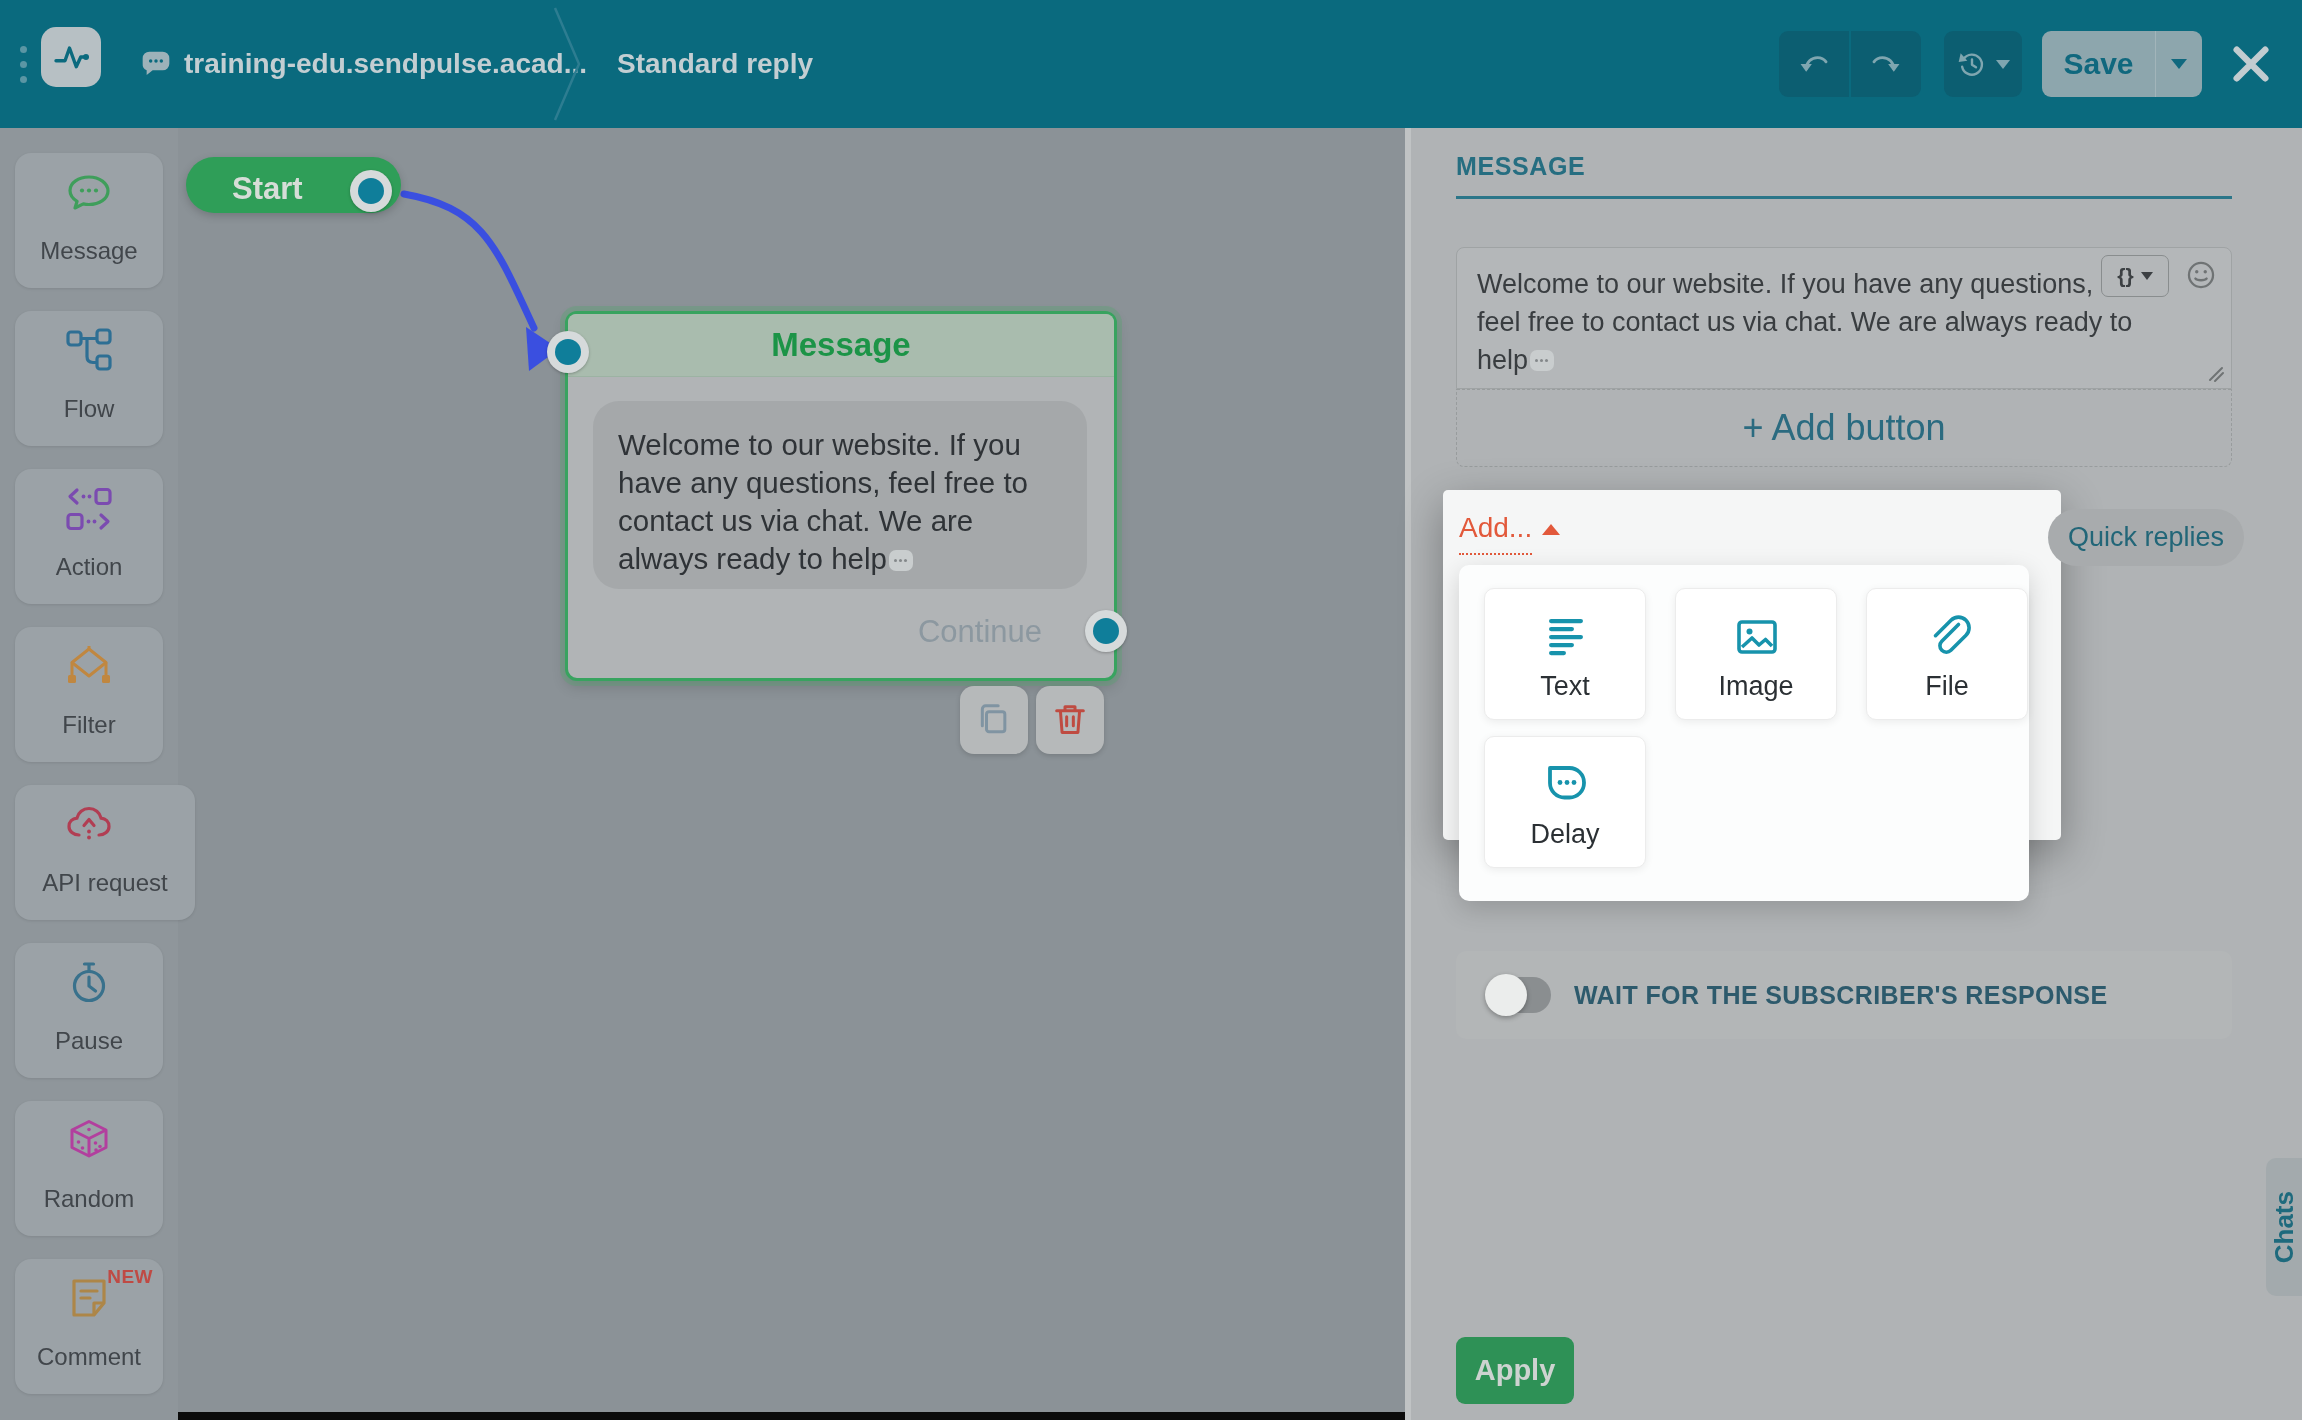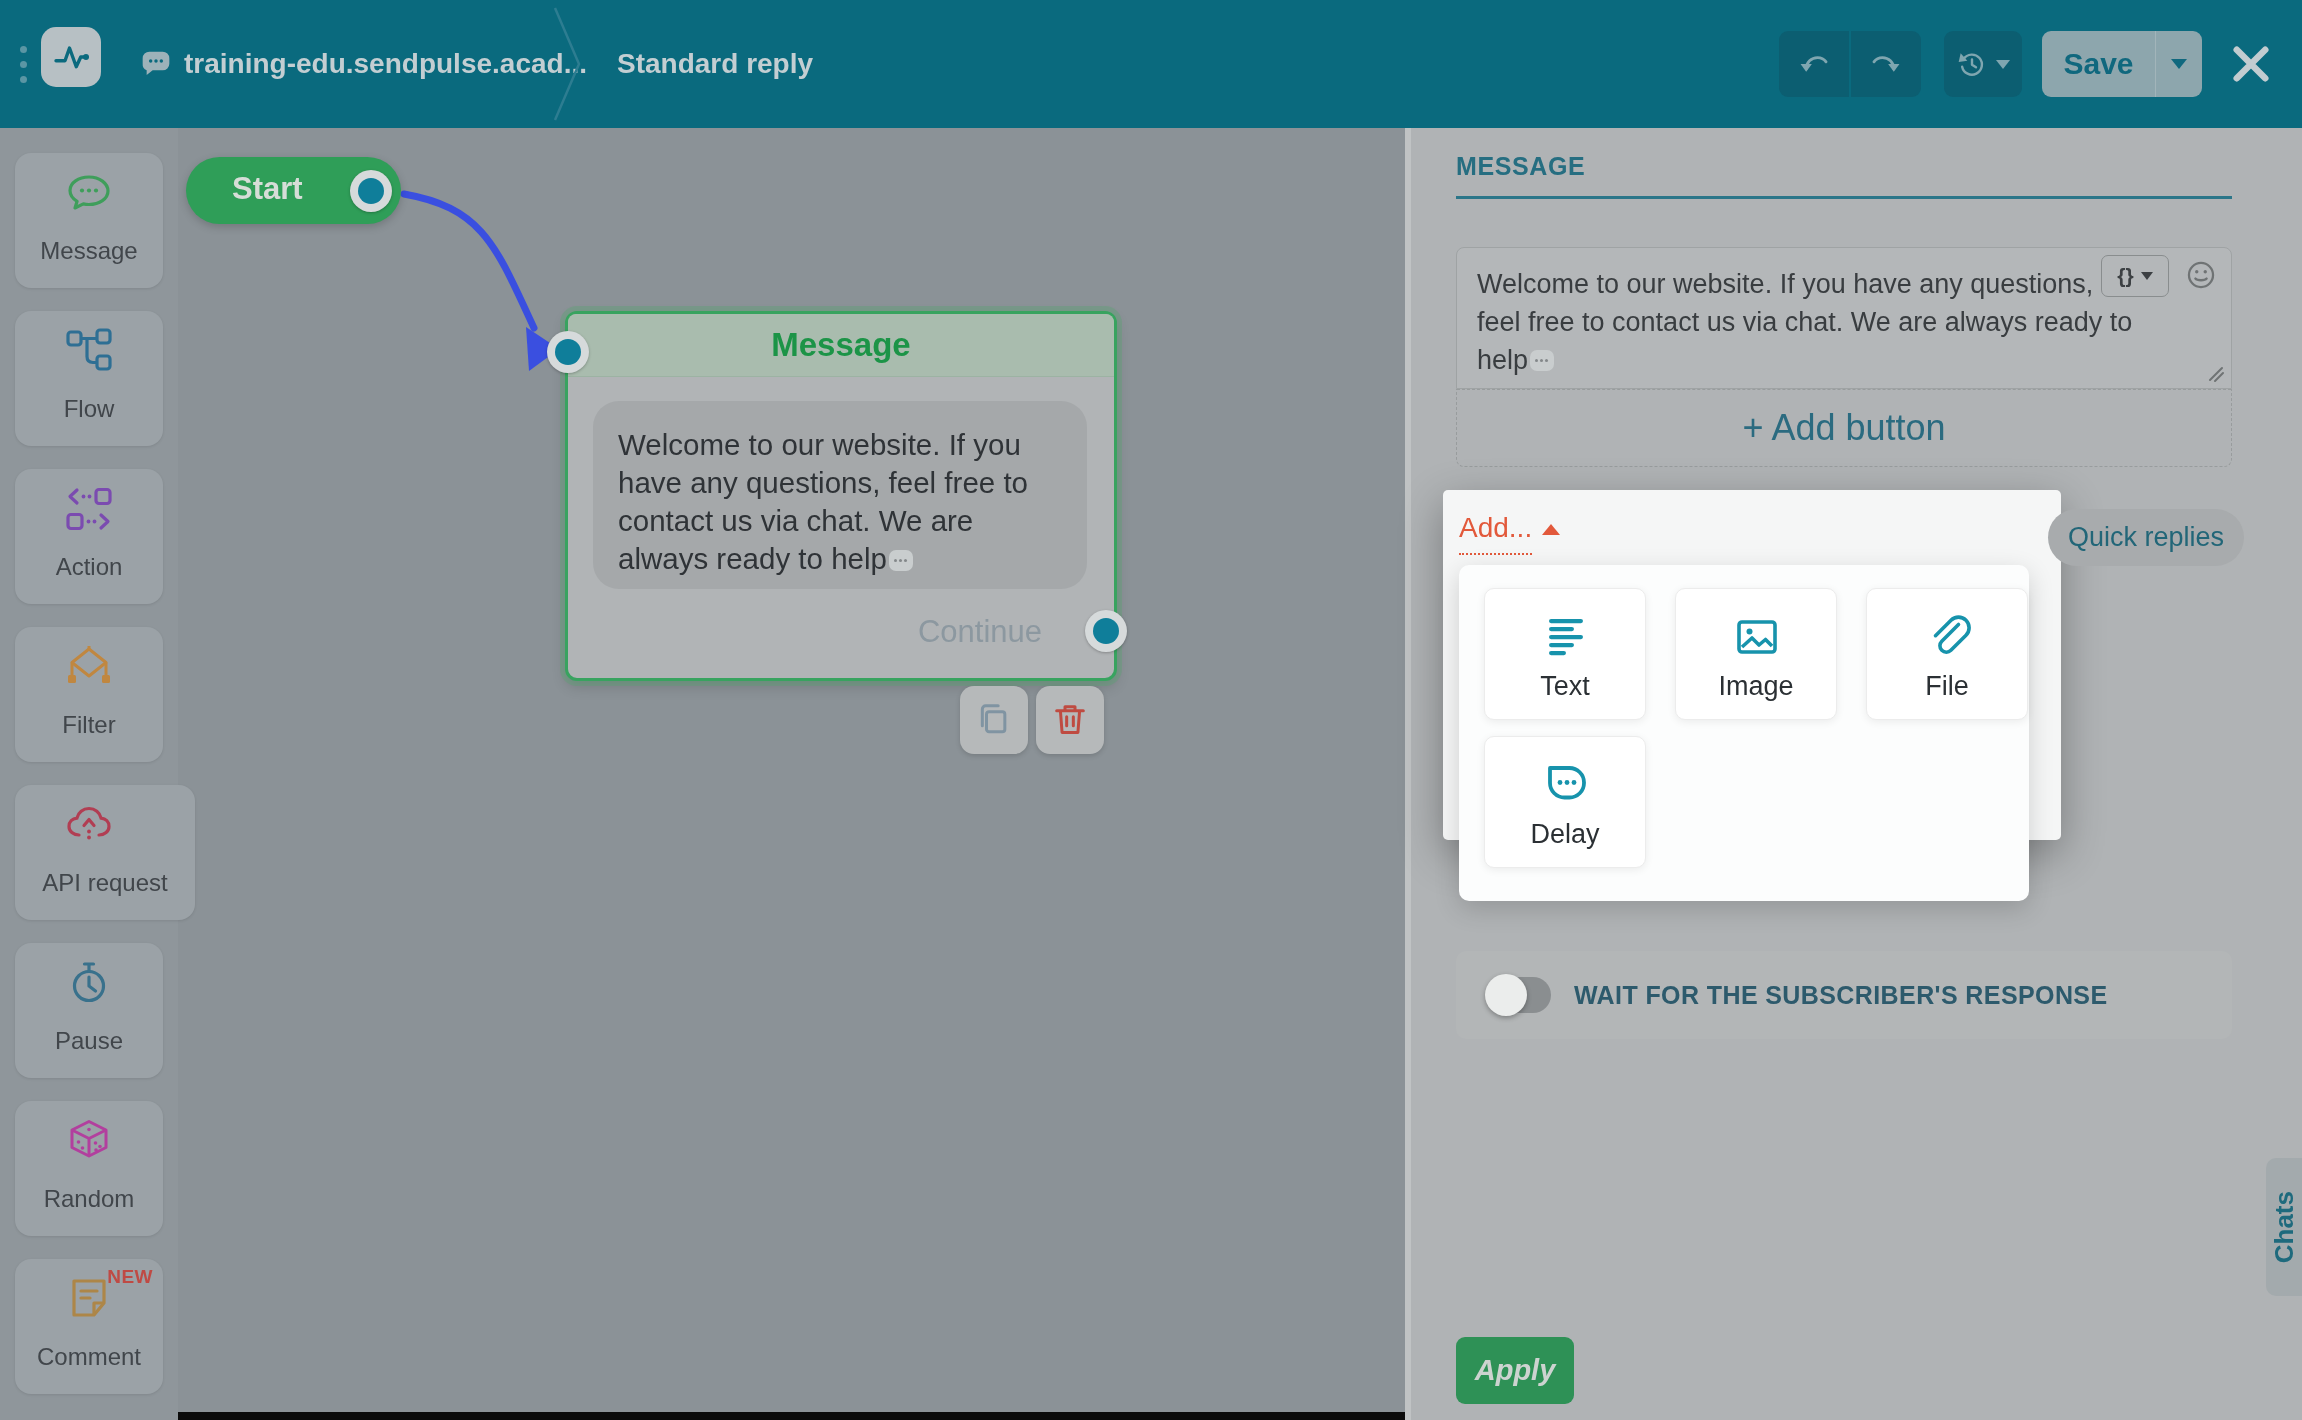--- a/index.html
+++ b/index.html
@@ -30,21 +30,21 @@
   
   #palette{position:absolute;left:0;top:128px;width:178px;height:1292px;background:#8f969b;z-index:5;}
   .pal-card{position:absolute;left:15px;width:148px;height:135px;background:#9ba2a7;border-radius:16px;
     box-shadow:0 1px 3px rgba(0,0,0,.10);cursor:grab;}
   .pal-card .nicon{position:absolute;left:50px;top:16px;width:48px;height:48px;}
   .pal-card .pal-label{position:absolute;left:0;right:0;top:84px;text-align:center;font-size:24px;color:#41464b;}
   .new-badge{position:absolute;right:10px;top:7px;font-size:19px;font-weight:700;color:#bf4a44;letter-spacing:.5px;}
 
   
   #canvas{position:absolute;left:178px;top:128px;width:1227px;height:1292px;background:#8b9297;overflow:hidden;}
-  #start-node{position:absolute;left:8px;top:29px;width:215px;height:67px;background:#2f9e58;border-radius:34px;
+  #start-node{position:absolute;left:8px;top:29px;width:215px;height:56px;background:#2f9e58;border-radius:34px;
     box-shadow:0 3px 8px rgba(0,0,0,.18);cursor:grab;}
   #start-label{position:absolute;left:46px;top:14px;font-size:31px;font-weight:700;color:#d6ddd7;}
   .port{position:absolute;width:42px;height:42px;border-radius:50%;background:#d6dadb;box-shadow:0 1px 3px rgba(0,0,0,.25);cursor:crosshair;}
   .port::after{content:"";position:absolute;inset:8px;border-radius:50%;background:#0f7e9a;}
   #start-port{left:164px;top:13px;}
   #connector{position:absolute;left:0;top:0;pointer-events:none;}
   #msg-node{position:absolute;left:387px;top:183px;width:546px;height:364px;background:#b1b4b6;
     border:3px solid #38a35f;border-radius:12px;box-shadow:0 0 0 5px rgba(86,166,112,.35),0 6px 14px rgba(0,0,0,.15);cursor:grab;}
   #msg-node-header{position:absolute;left:0;top:0;right:0;height:62px;background:#a9bcae;border-radius:8px 8px 0 0;
     border-bottom:1px solid #9cb3a3;display:flex;align-items:center;justify-content:center;}
@@ -95,21 +95,21 @@
     display:flex;align-items:center;justify-content:center;font-size:27px;color:#226678;cursor:pointer;z-index:3;}
 
   #wait-card{position:absolute;left:51px;top:823px;width:776px;height:88px;background:#b3b6b7;border-radius:10px;}
   #wait-toggle{position:absolute;left:33px;top:26px;width:62px;height:36px;background:#8a8e90;border-radius:18px;cursor:pointer;}
   #wait-knob{position:absolute;left:-4px;top:-3px;width:42px;height:42px;border-radius:50%;background:#ebedec;
     box-shadow:0 2px 5px rgba(0,0,0,.3);}
   #wait-label{position:absolute;left:118px;top:0;height:88px;display:flex;align-items:center;
     font-size:25px;font-weight:700;color:#2d5a6c;letter-spacing:.4px;}
 
   #apply-btn{position:absolute;left:51px;top:1209px;width:118px;height:67px;background:#2e9156;border-radius:9px;
-    display:flex;align-items:center;justify-content:center;font-size:29px;font-weight:700;color:#cdd3d0;cursor:pointer;font-style:italic;}
+    display:flex;align-items:center;justify-content:center;font-size:29px;font-weight:700;color:#cdd3d0;cursor:pointer;}
 
   #chats-tab{position:absolute;left:861px;top:1030px;width:36px;height:138px;background:#a3aaad;border-radius:10px 0 0 10px;
     display:flex;align-items:center;justify-content:center;cursor:pointer;}
   #chats-tab span{writing-mode:vertical-rl;transform:rotate(180deg);font-size:26px;font-weight:700;color:#1e6a7d;}
 
   .mini-balloon{display:inline-block;width:24px;height:21px;background:#c9cdce;border-radius:7px;vertical-align:-2px;
     margin-left:2px;position:relative;}
   .mini-balloon::before{content:"";position:absolute;left:5px;top:9px;width:3px;height:3px;border-radius:50%;
     background:#84888a;box-shadow:5px 0 0 #84888a,10px 0 0 #84888a;}
   svg.fit{width:100%;height:100%;display:block;}

